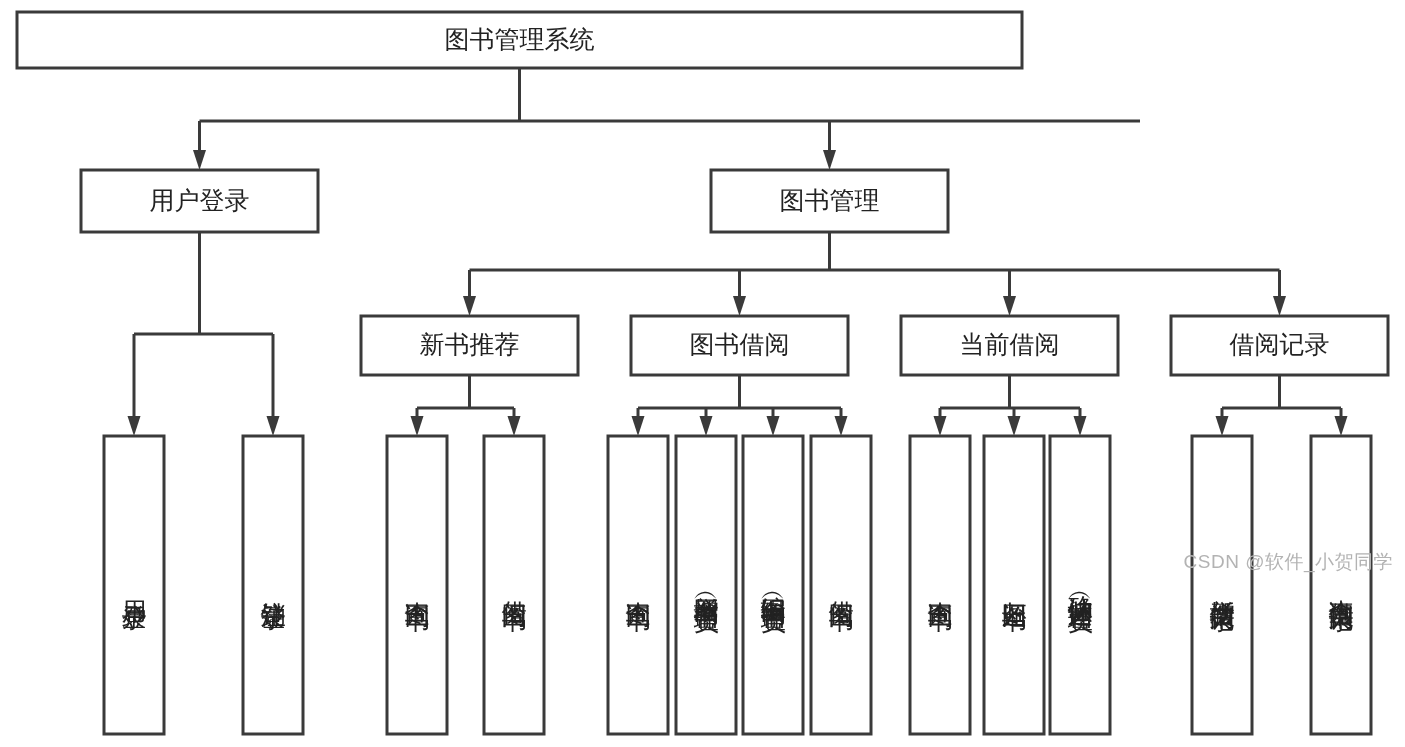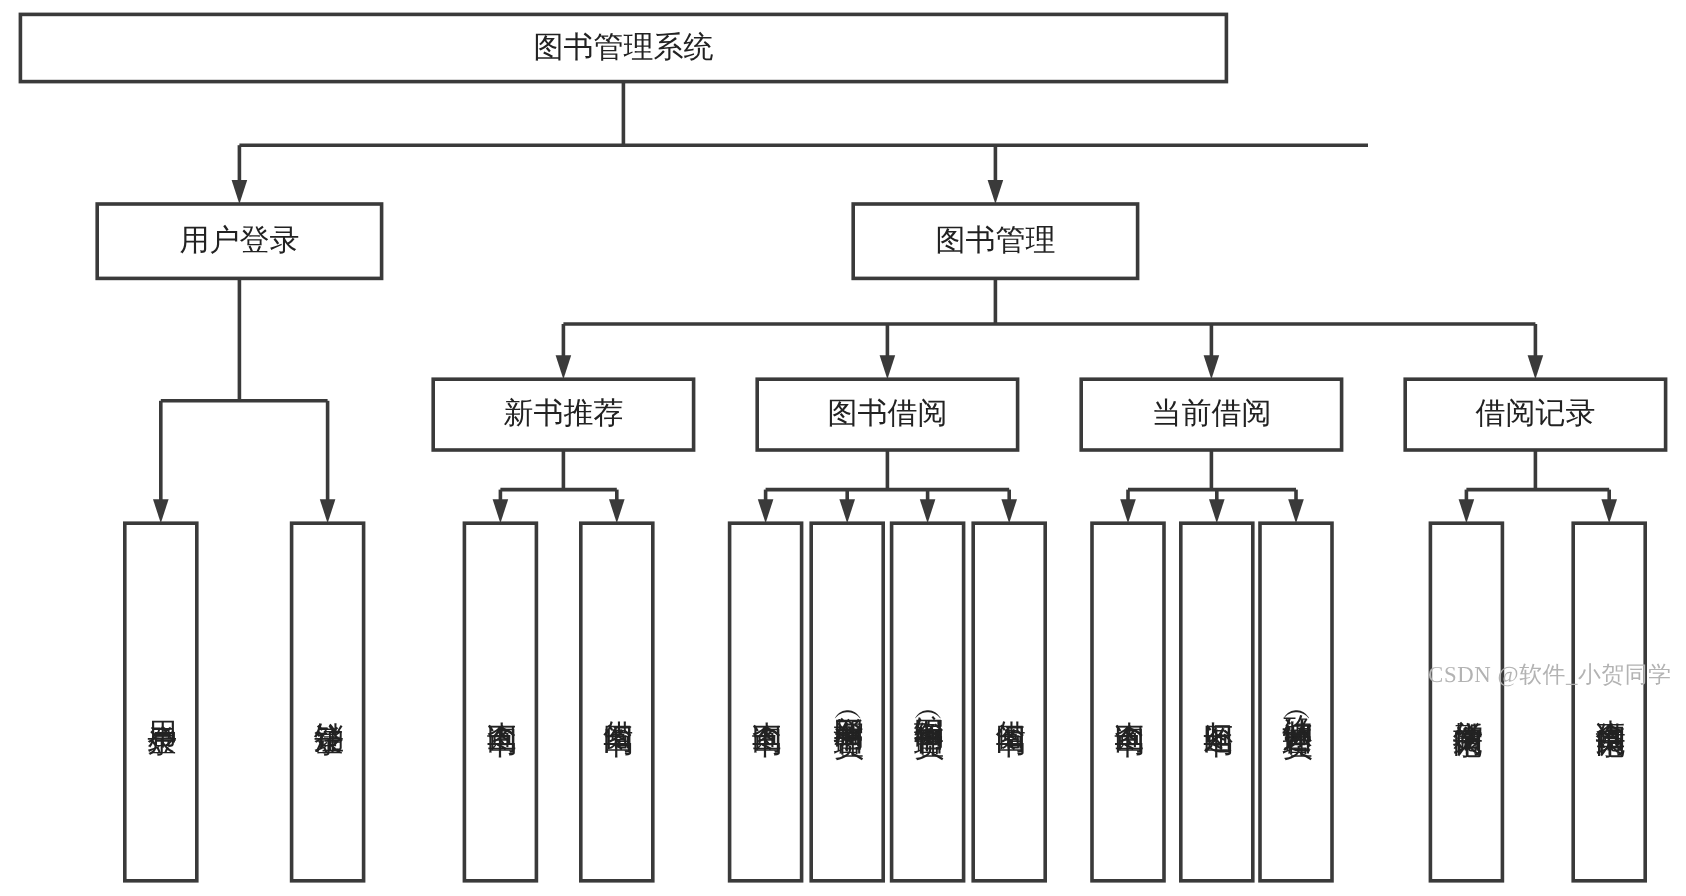--- a/index.html
+++ b/index.html
@@ -59,21 +59,21 @@
     color: #222222;
     letter-spacing: 2px;
     white-space: nowrap;
     text-align: center;
     pointer-events: none;
   }
   .watermark {
     position: absolute;
     right: 12px;
     bottom: 6px;
-    font-family: Liberation Serif, serif;
+    font-family: Liberation Sans, sans-serif;
     font-size: 19px;
     color: #b3b3b3;
     white-space: nowrap;
     letter-spacing: 0.5px;
     margin-left: 16px;
   }
 </style>
 </head>
 <body>
 

